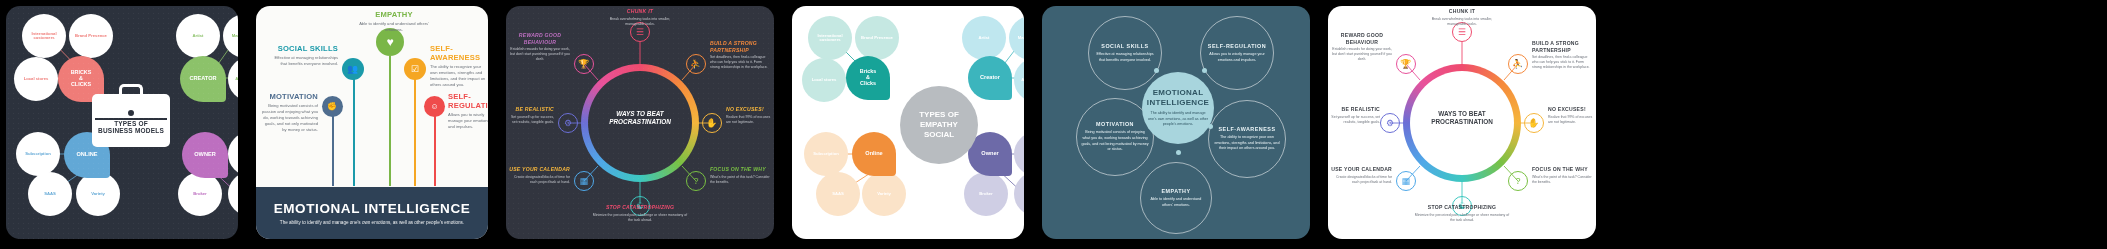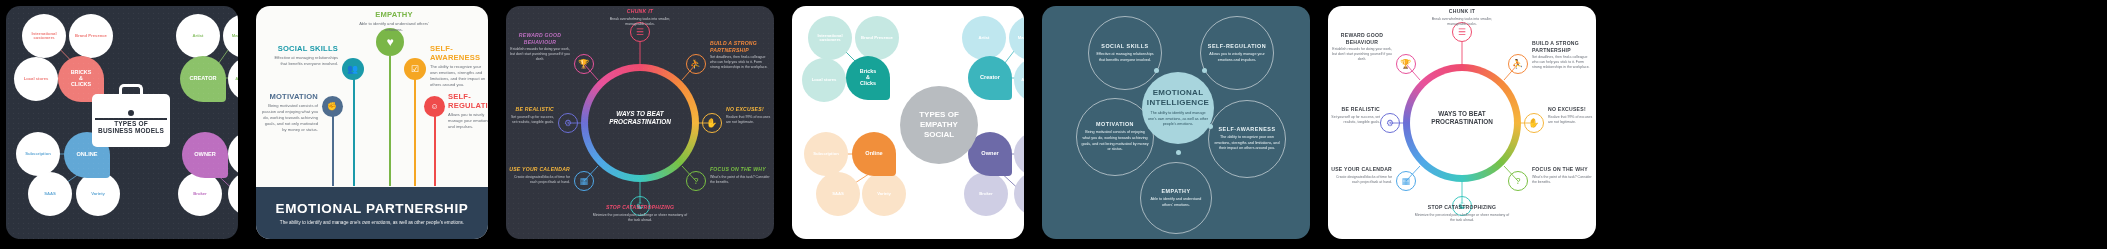--- a/index.html
+++ b/index.html
@@ -210,21 +210,21 @@
       <h3 style="color:#f5a623;">SELF-AWARENESS</h3>
       <p>The ability to recognize your own emotions, strengths and limitations, and their impact on others around you.</p>
       </div>
 
     <div class="ei-sec" style="left:192px;top:86px;width:44px;text-align:left;">
       <h3 style="color:#ef4b4b;">SELF-REGULATION</h3>
       <p>Allows you to wisely manage your emotions and impulses.</p>
       </div>
 
     <div class="band">
-      <h1>EMOTIONAL PARTNERSHIP</h1>
+      <h1>EMOTIONAL INTELLIGENCE</h1>
       <p>The ability to identify and manage one's own emotions, as well as other people's emotions.</p>
     </div>
   </div>
 
   <div class="card wide pr-dark">
     <svg class="links" viewBox="0 0 268 233">
       <g stroke-width=".9" fill="none">
         <line x1="134" y1="36" x2="134" y2="58" stroke="#ef4b6e"></line>
         <line x1="190" y1="58" x2="176" y2="74" stroke="#f5893c"></line>
         <line x1="206" y1="117" x2="186" y2="117" stroke="#f5b63c"></line>

